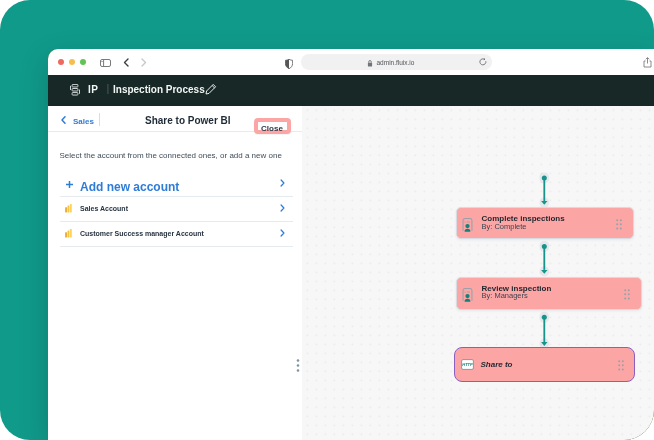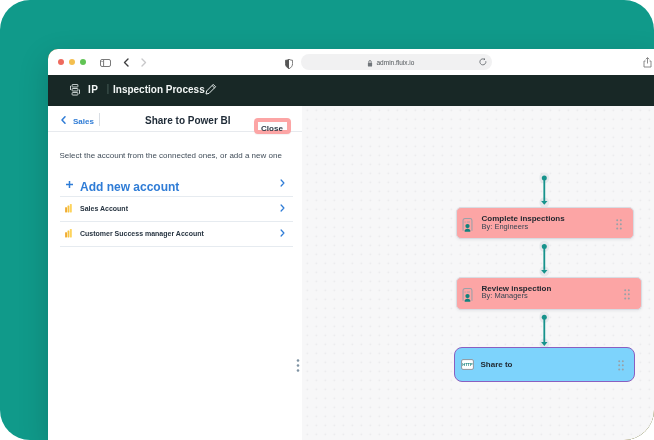--- a/index.html
+++ b/index.html
@@ -182,21 +182,21 @@
 
   <div class="node" style="left:456px;top:206.5px;width:178px;height:32.5px;">
     <svg class="abs" style="left:5.4px;top:10.6px;" width="11" height="14" viewBox="0 0 11 14">
       <path d="M1.05 12.7 L1.05 2.5 Q1.05 0.55 3 0.55 L8 0.55 Q9.95 0.55 9.95 2.5 L9.95 12.7" fill="none" stroke="#99a1a8" stroke-width="1.05"></path>
       <circle cx="3.1" cy="4" r="0.62" fill="#99a1a8"></circle>
       <line x1="4.9" y1="4" x2="8" y2="4" stroke="#99a1a8" stroke-width="0.8"></line>
       <circle cx="5.5" cy="8.1" r="2.15" fill="#11837d"></circle>
       <path d="M2.55 13.3 Q2.55 10.7 5.5 10.7 Q8.45 10.7 8.45 13.3 Q8.45 13.75 7.95 13.75 L3.05 13.75 Q2.55 13.75 2.55 13.3 Z" fill="#11837d"></path>
     </svg>
     <div class="nt" style="left:24.5px;top:6.3px;">Complete inspections</div>
-    <div class="ns" style="left:24.5px;top:15.2px;">By: Engineers</div>
+    <div class="ns" style="left:24.5px;top:15.2px;">By: Complete</div>
     <svg class="abs" style="right:11.4px;top:11.2px;" width="6" height="11" viewBox="0 0 6 11">
       <g fill="#98a1a8">
         <circle cx="1.2" cy="1.2" r="1"></circle>
           <circle cx="4.8" cy="1.2" r="1"></circle>
         <circle cx="1.2" cy="5.3" r="1"></circle>
           <circle cx="4.8" cy="5.3" r="1"></circle>
         <circle cx="1.2" cy="9.4" r="1"></circle>
           <circle cx="4.8" cy="9.4" r="1"></circle>
       </g>
     </svg>
@@ -217,21 +217,21 @@
         <circle cx="1.2" cy="1.2" r="1"></circle>
           <circle cx="4.8" cy="1.2" r="1"></circle>
         <circle cx="1.2" cy="5.3" r="1"></circle>
           <circle cx="4.8" cy="5.3" r="1"></circle>
         <circle cx="1.2" cy="9.4" r="1"></circle>
           <circle cx="4.8" cy="9.4" r="1"></circle>
       </g>
     </svg>
   </div>
 
-  <div class="abs" style="left:453.5px;top:346.5px;width:181px;height:35px;background:#7dd3fc;border:1.5px solid #8a5fc0;border-radius:8px;">
+  <div class="abs" style="left:453.5px;top:346.5px;width:181px;height:35px;background:#fca5a5;border:1.5px solid #8a5fc0;border-radius:8px;font-style:italic;">
     <svg class="abs" style="left:6px;top:11px;" width="13" height="11" viewBox="0 0 13 11">
       <rect x="0.6" y="0.6" width="11.8" height="9.8" rx="1.4" fill="#ffffff" stroke="#8f979e" stroke-width="1"></rect>
       <text x="6.5" y="7.4" text-anchor="middle" font-family="Liberation Sans, sans-serif" font-size="4" font-weight="bold" fill="#12807a">HTTP</text>
     </svg>
     <div class="nt" style="left:26px;top:12px;">Share to</div>
     <svg class="abs" style="right:9.5px;top:12px;" width="6" height="11" viewBox="0 0 6 11">
       <g fill="#98a1a8">
         <circle cx="1.2" cy="1.2" r="1"></circle>
           <circle cx="4.8" cy="1.2" r="1"></circle>
         <circle cx="1.2" cy="5.3" r="1"></circle>

